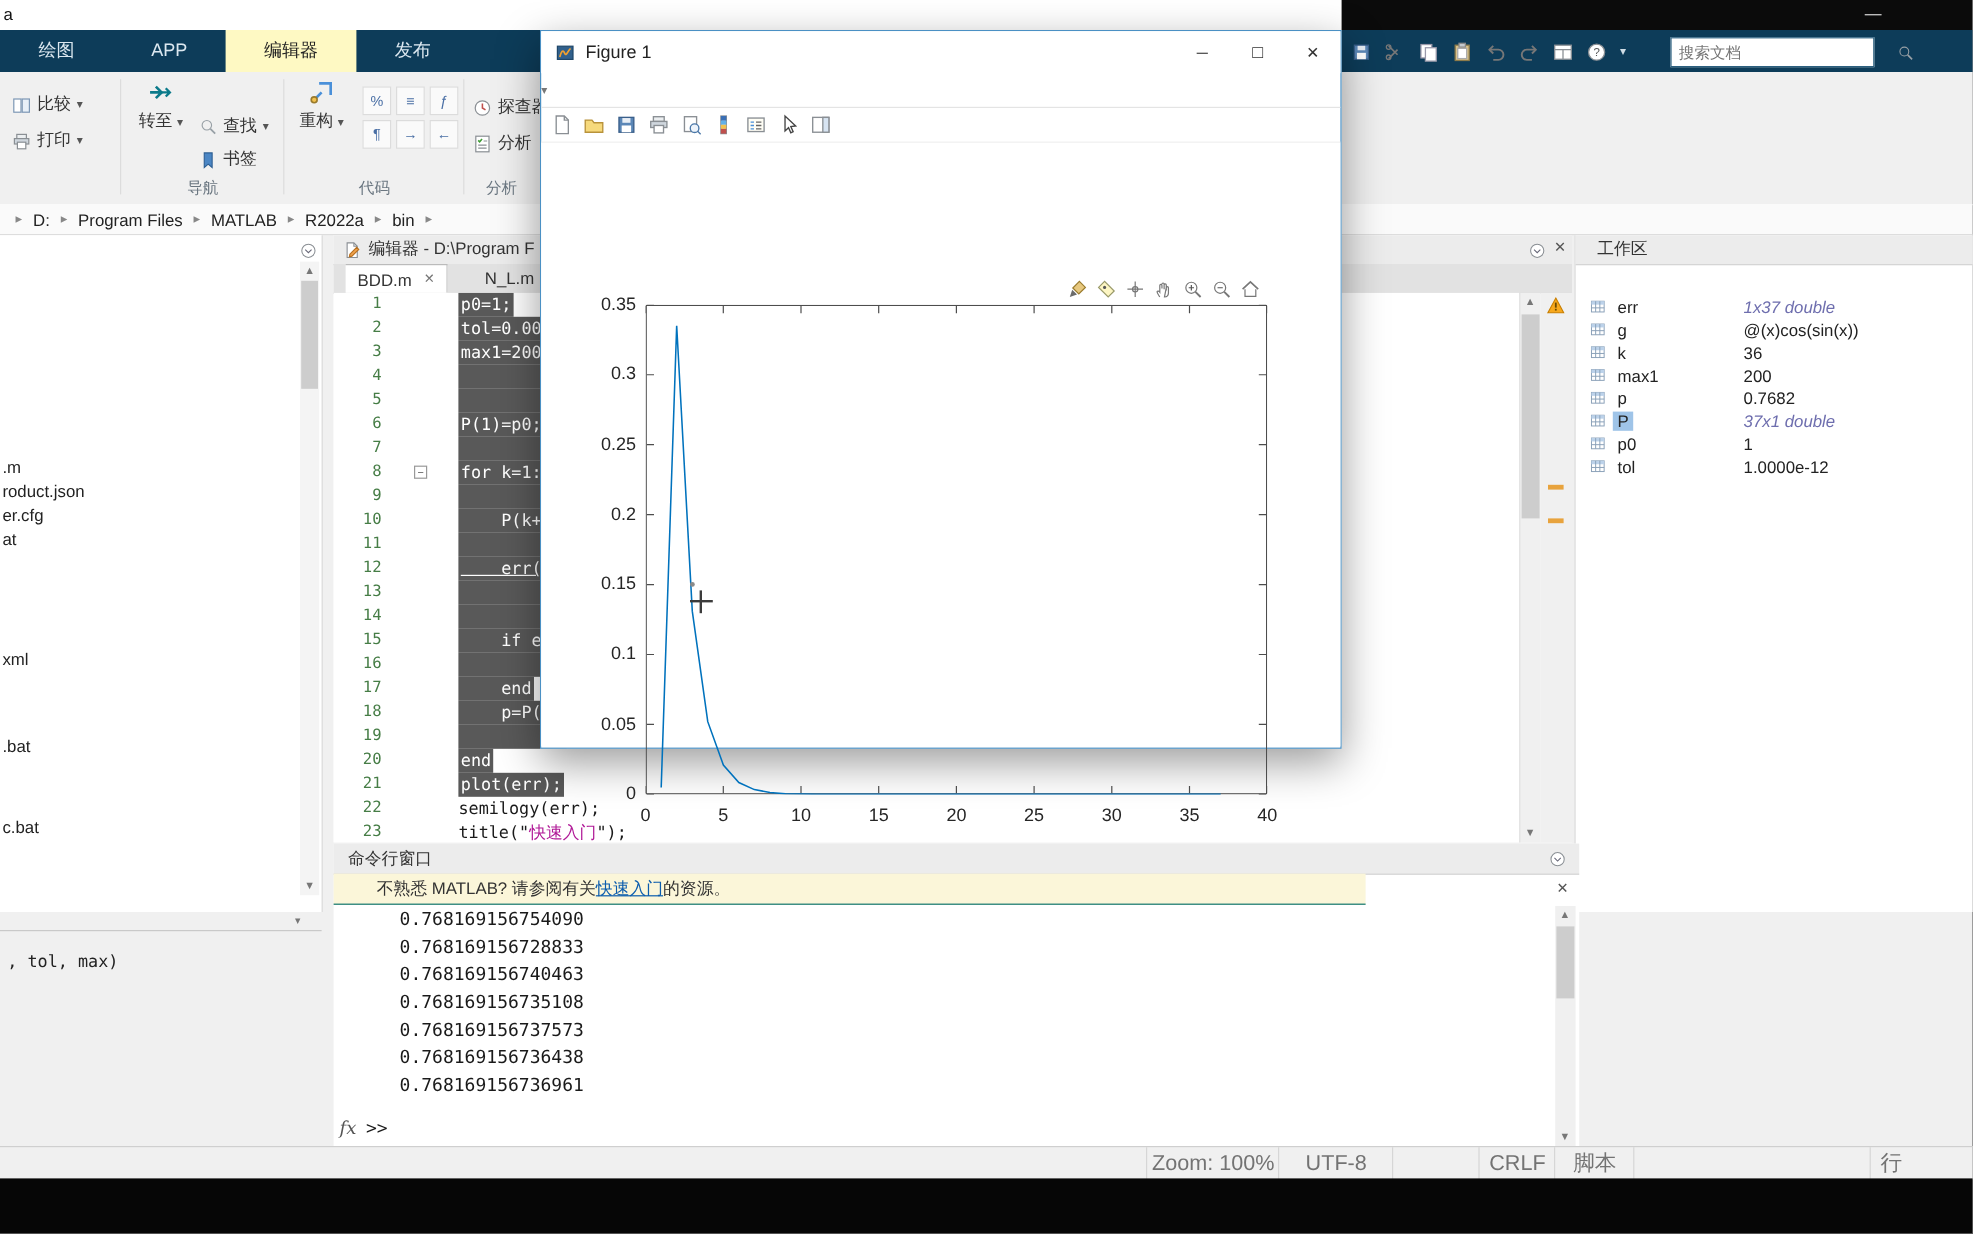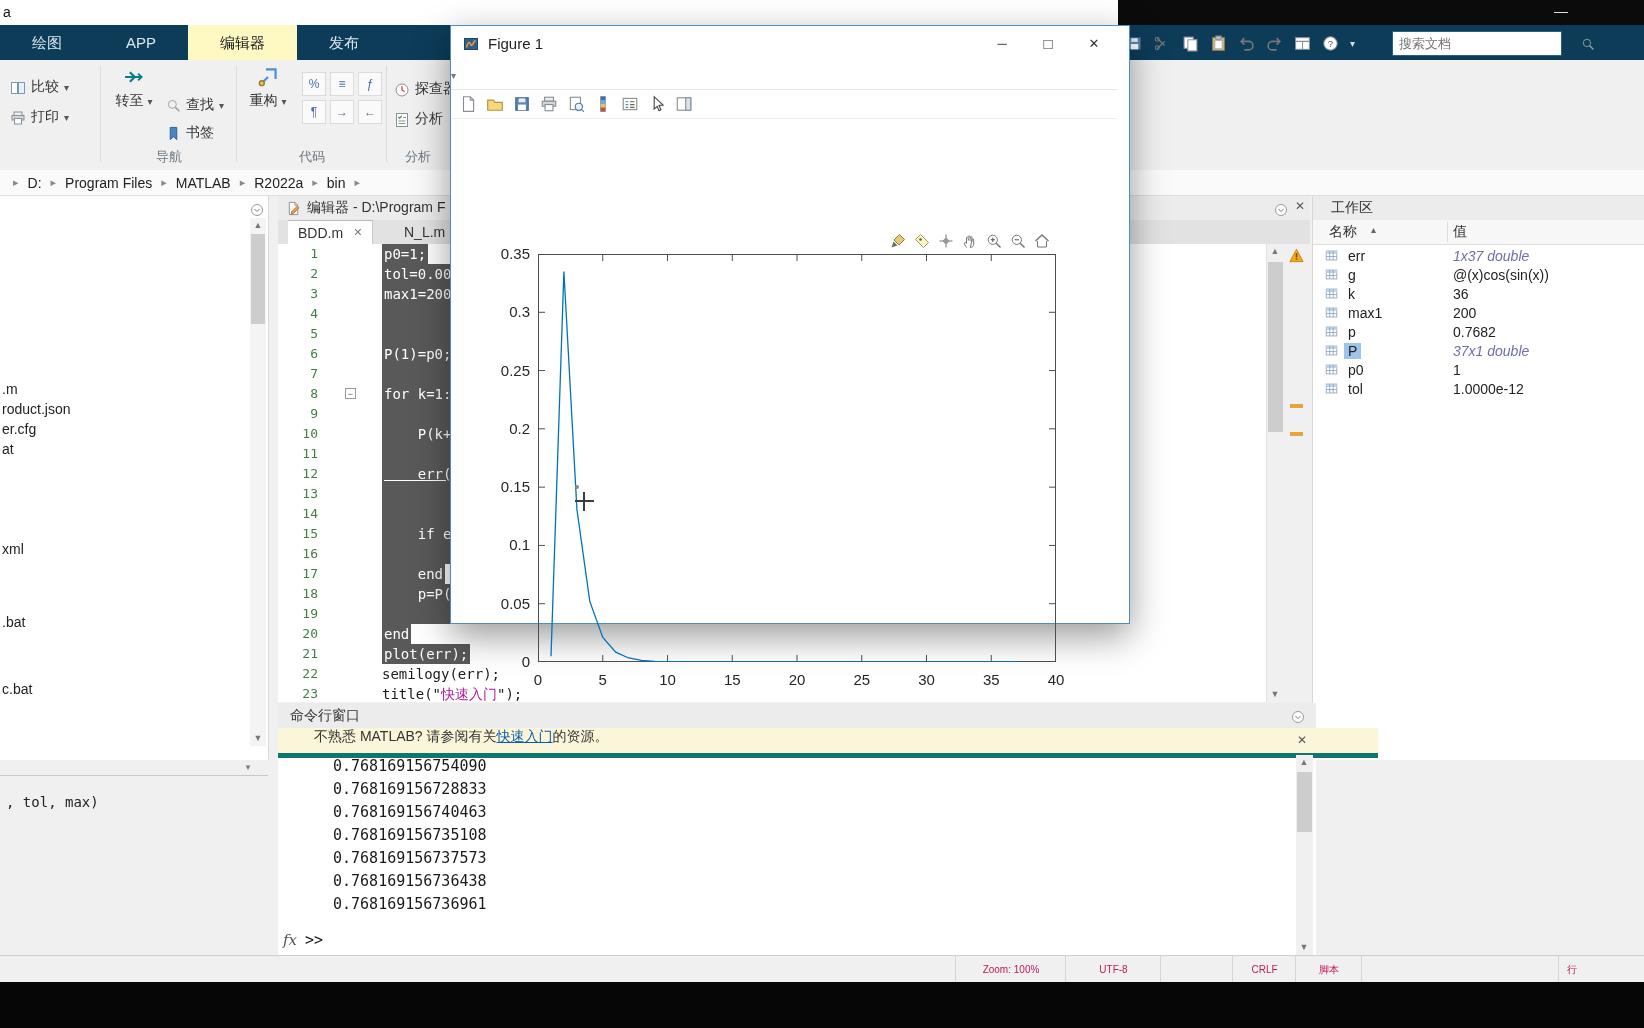--- a/index.html
+++ b/index.html
@@ -63,32 +63,32 @@
   #ws-cols{position:absolute;left:0;top:24px;width:332px;height:24px;background:#f7f7f7;border-bottom:1px solid #ddd;font-size:14px;color:#333;}
   #ws-rows{position:absolute;left:0;top:50px;width:332px;}
   .wrow{position:absolute;left:0;width:332px;height:19px;display:flex;align-items:center;}
   .wname{font-size:14px;color:#222;margin-left:6px;padding:0 4px;}
   .wname.selname{background:#9fc4e8;}
   .wval{position:absolute;left:140px;font-size:14px;color:#222;}
   .wval.dim{font-style:italic;color:#6e6eae;}
   
   #cmd{position:absolute;left:278px;top:703px;width:1038px;height:252px;background:#fff;}
   #cmd-header{position:absolute;left:0;top:0;width:1038px;height:25px;background:#ececec;border-bottom:1px solid #d5d5d5;display:flex;align-items:center;}
-  #cmd-banner{position:absolute;left:0;top:25px;width:1100px;height:25px;background:#fbf6d9;border-bottom:5px solid #0f766e;display:flex;align-items:flex-start;font-size:14px;color:#333;}
+  #cmd-banner{position:absolute;left:0;top:25px;width:860px;height:25px;background:#fbf6d9;border-bottom:1px solid #0f766e;display:flex;align-items:center;font-size:14px;color:#333;}
   #cmd-banner a{color:#0b5cad;text-decoration:underline;}
   #cmd-out{position:absolute;left:55px;top:52px;font-size:15px;color:#1a1a1a;line-height:23px;white-space:pre;}
   #cmd-prompt{position:absolute;left:5px;top:228px;font-size:15px;color:#1a1a1a;}
   #cmd-prompt .fx{font-family:"DejaVu Serif",serif;font-style:italic;color:#555;margin-right:8px;}
   #cmd-scroll{position:absolute;left:1018px;top:52px;width:17px;height:200px;background:#f0f0f0;}
   
   #statusbar{position:absolute;left:0;top:955px;width:1644px;height:27px;background:#f0f0f0;border-top:1px solid #cfcfcf;}
-  .sseg{position:absolute;top:0;height:27px;line-height:27px;text-align:center;font-size:10px;color:#be185d;border-left:1px solid #d6d6d6;}
+  .sseg{position:absolute;top:0;height:27px;line-height:27px;text-align:center;font-size:18px;color:#737373;border-left:1px solid #d6d6d6;}
   #bottomstrip{position:absolute;left:0;top:982px;width:1644px;height:46px;background:#060606;}
   
-  #figwin{position:absolute;left:450px;top:25px;width:666px;height:597px;background:#fff;border:1px solid #4a90c4;box-shadow:0 12px 34px rgba(0,0,0,.4);z-index:50;padding-left:12px;}
+  #figwin{position:absolute;left:450px;top:25px;width:666px;height:597px;background:#fff;border:1px solid #4a90c4;box-shadow:0 12px 34px rgba(0,0,0,.4);z-index:50;}
   #fig-titlebar{position:absolute;left:0;top:0;width:666px;height:35px;background:#fff;display:flex;align-items:center;}
   #fig-title{font-size:15px;color:#222;margin-left:9px;}
   .winbtn{width:46px;height:35px;display:flex;align-items:center;justify-content:center;font-size:13px;color:#333;}
   #fig-menubar{position:absolute;left:0;top:35px;width:666px;height:28px;border-bottom:1px solid #e4e4e4;display:flex;align-items:center;}
   .fm-item{font-size:14px;color:#222;padding:0 11px;}
   #fig-toolbar{position:absolute;left:0;top:63px;width:666px;height:30px;border-bottom:1px solid #eee;display:flex;align-items:center;padding-left:8px;box-sizing:border-box;gap:9px;}
   #fig-canvas{position:absolute;left:0;top:93px;width:666px;height:503px;background:#fff;}
   #plot-svg{position:absolute;left:87px;top:135px;}
   .ytick{position:absolute;width:50px;text-align:right;font-size:15px;color:#262626;}
   .xtick{position:absolute;width:44px;text-align:center;font-size:15px;color:#262626;}
@@ -424,26 +424,20 @@
             <rect x="7.2" y="11" width="1.6" height="1.6" fill="#6b4a00"></rect>
           </svg></span>
       <div class="omark" style="top:160px;"></div>
       <div class="omark" style="top:188px;"></div>
     </div>
   </div>
 
   <div id="workspace">
     <div id="ws-header">
       <span style="margin-left:18px;font-size:14px;color:#333;">工作区</span>
-    </div>
-    <div id="ws-cols">
-      <span class="abs" style="left:16px;top:3px;">名称</span>
-      <span class="abs" style="left:58px;top:4px;font-size:10px;color:#666;">▴</span>
-      <span class="abs" style="left:134px;top:2px;width:1px;height:20px;background:#ddd;"></span>
-      <span class="abs" style="left:140px;top:3px;">值</span>
     </div>
     <div id="ws-rows">
         <div class="wrow" style="top: 0px;">
           <span style="margin-left: 12px; display: flex;">
             <svg viewBox="0 0 16 16" width="13" height="13" class="sicon">
               <rect x="1.5" y="2.5" width="13" height="11" fill="#fff" stroke="#8aa0b8"></rect>
               <rect x="1.5" y="2.5" width="13" height="3.5" fill="#bcd2ea"></rect>
               <path d="M1.5 9.3h13M5.8 2.5v11M10.1 2.5v11" stroke="#8aa0b8"></path>
             </svg>
           </span>

